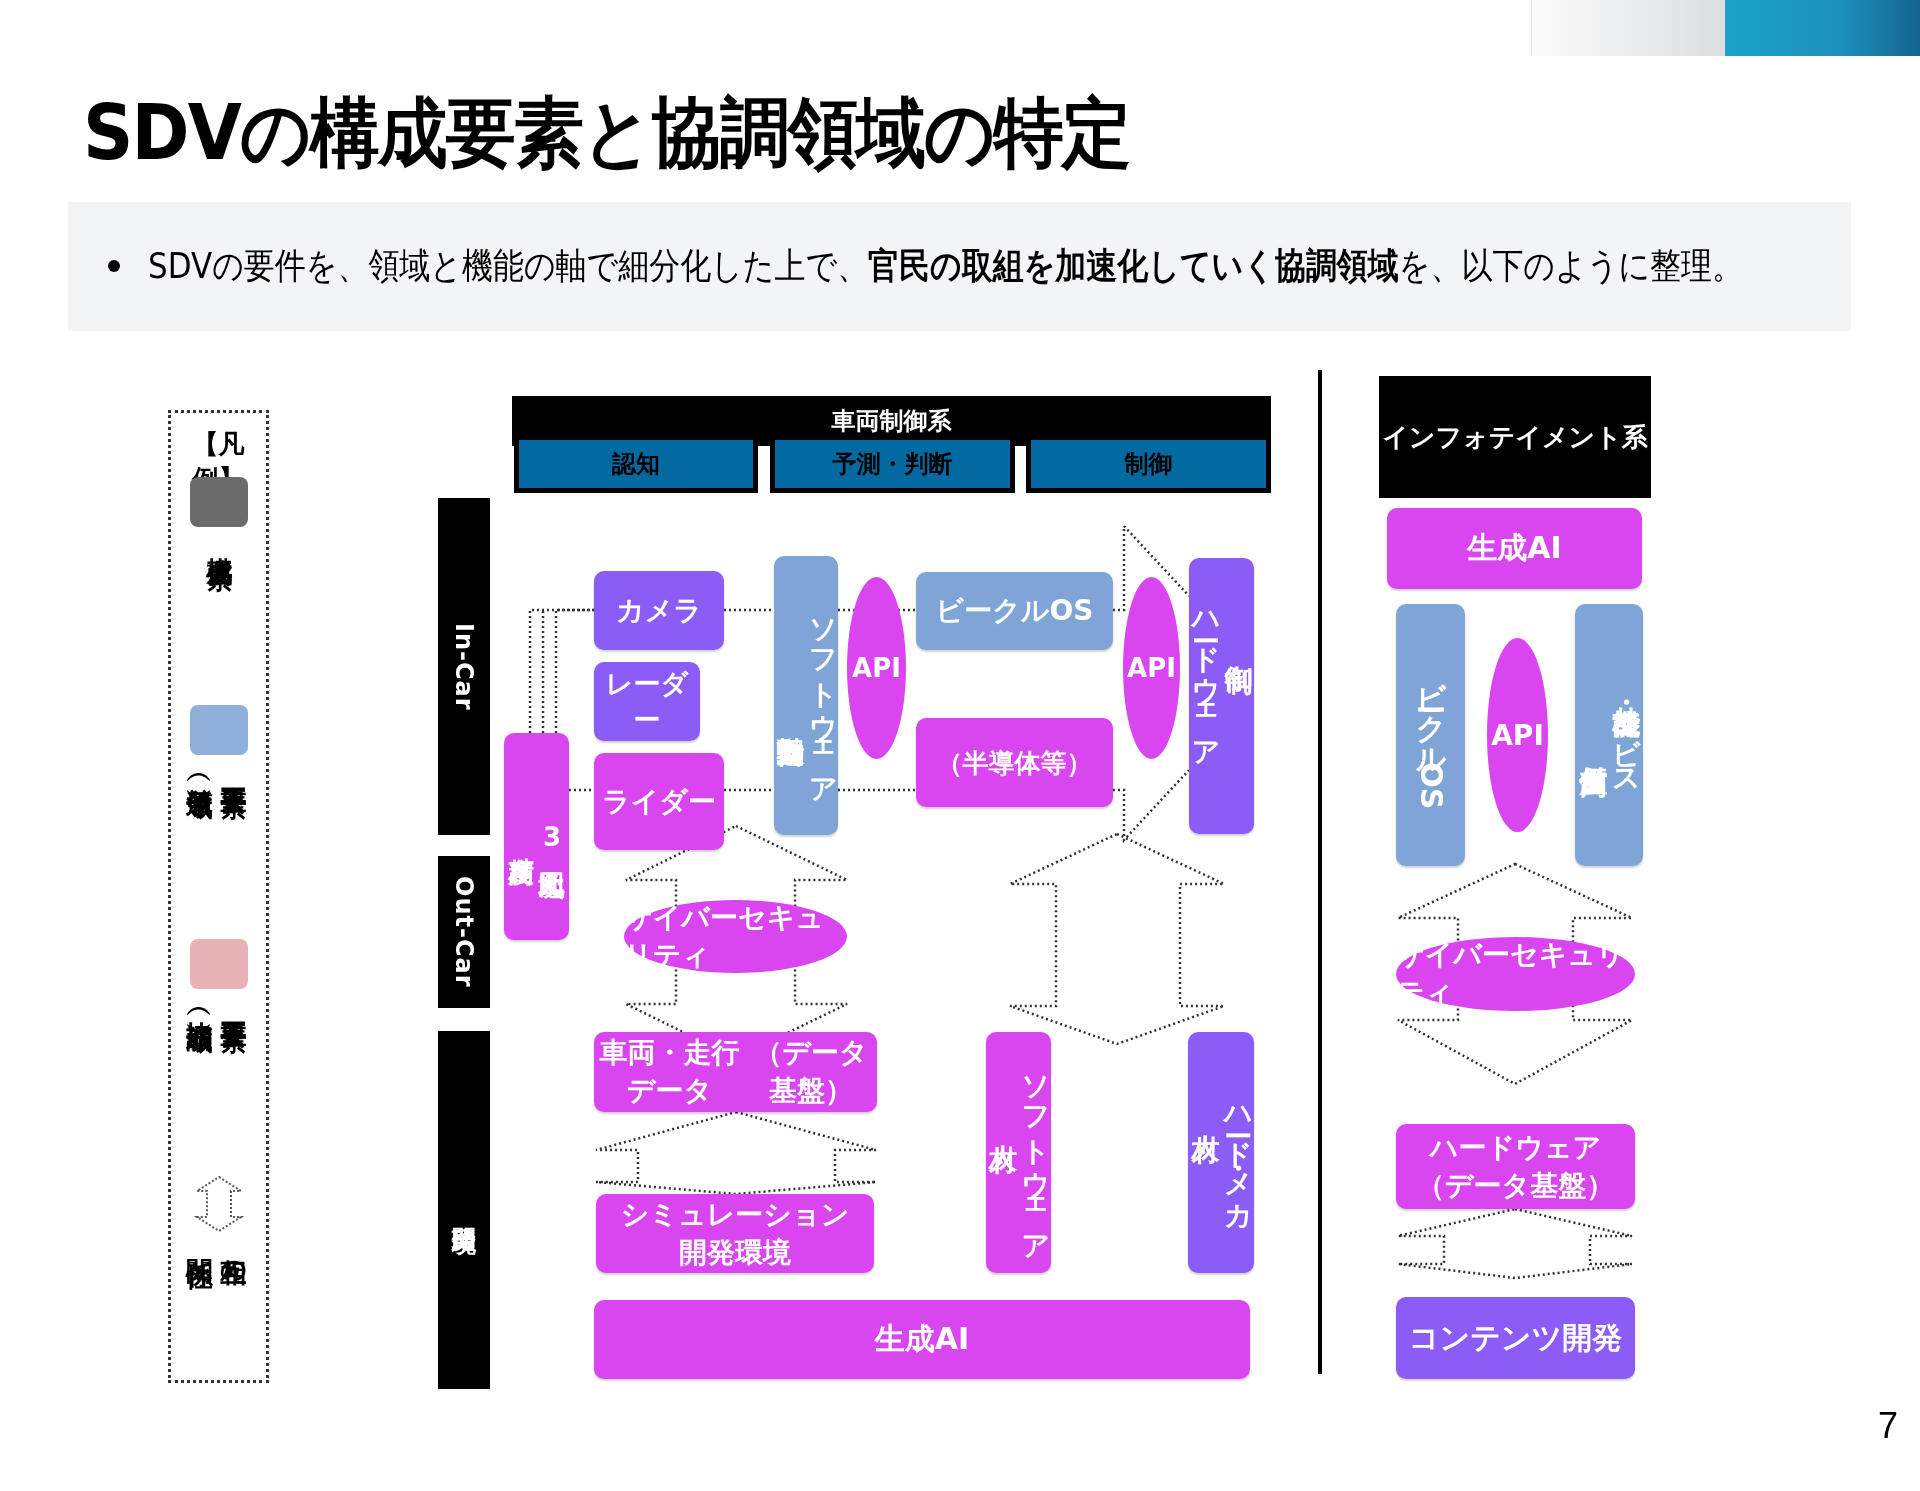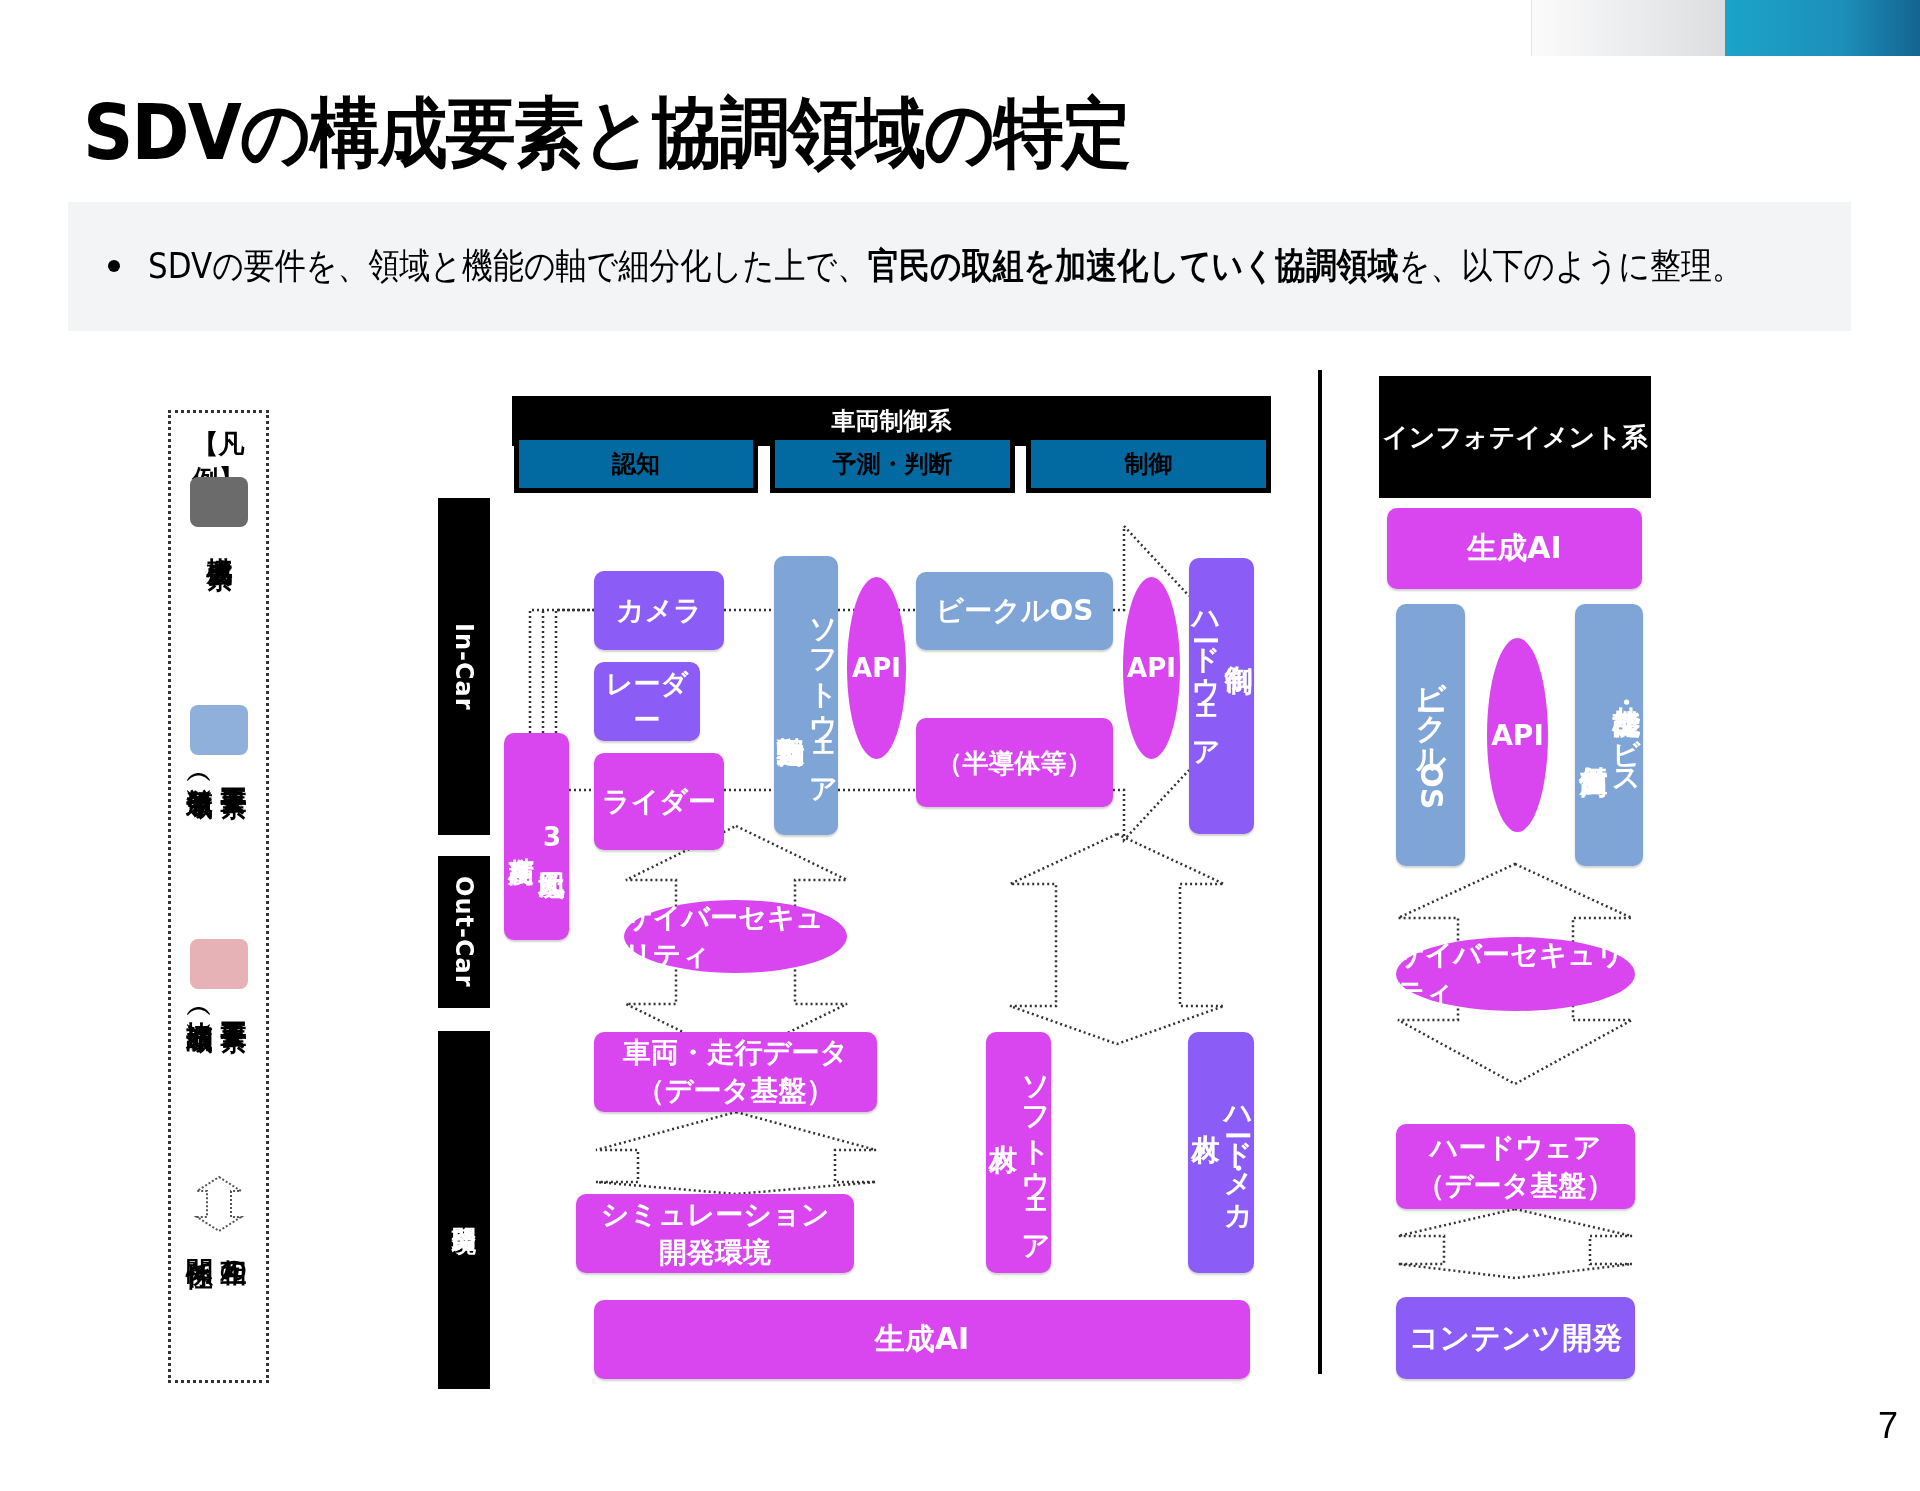--- a/index.html
+++ b/index.html
@@ -153,25 +153,25 @@
   <span>（半導体等）</span>
 </div>
 <div class="abs ellipse red" style="left:1123px;top:577px;width:57px;height:182px;font-size:26px;">API</div>
 <div class="abs box gray" style="left:1189px;top:558px;width:65px;height:276px;font-size:28px;gap:2px;align-items:flex-start;padding-top:36px;">
   <span class="vcol">ハードウェア</span>
   <span class="vcol" style="margin-top:50px;">制御</span>
 </div>
 
 <div class="abs ellipse red" style="left:624px;top:900px;width:223px;height:73px;font-size:28px;">サイバーセキュリティ</div>
 
-<div class="abs box red" style="left:594px;top:1032px;width:283px;height:80px;font-size:28px;flex-direction:column;line-height:38px;align-items:center;">
+<div class="abs box red" style="left:594px;top:1032px;width:283px;height:80px;font-size:28px;flex-direction:row;line-height:38px;align-items:center;">
   <span>車両・走行データ</span>
   <span>（データ基盤）</span>
 </div>
-<div class="abs box red" style="left:576px;top:1194px;width:278px;height:79px;font-size:28px;flex-direction:column;line-height:38px;">
+<div class="abs box red" style="left:596px;top:1194px;width:278px;height:79px;font-size:28px;flex-direction:column;line-height:38px;">
   <span>シミュレーション</span>
   <span>開発環境</span>
 </div>
 <div class="abs box red" style="left:986px;top:1032px;width:65px;height:241px;font-size:28px;gap:2px;">
   <span class="vcol" style="margin-top:-60px;">人材</span>
   <span class="vcol">ソフトウェア</span>
 </div>
 <div class="abs box gray" style="left:1188px;top:1032px;width:66px;height:241px;font-size:28px;gap:2px;">
   <span class="vcol" style="margin-top:-80px;">人材</span>
   <span class="vcol">ハード・メカ</span>

